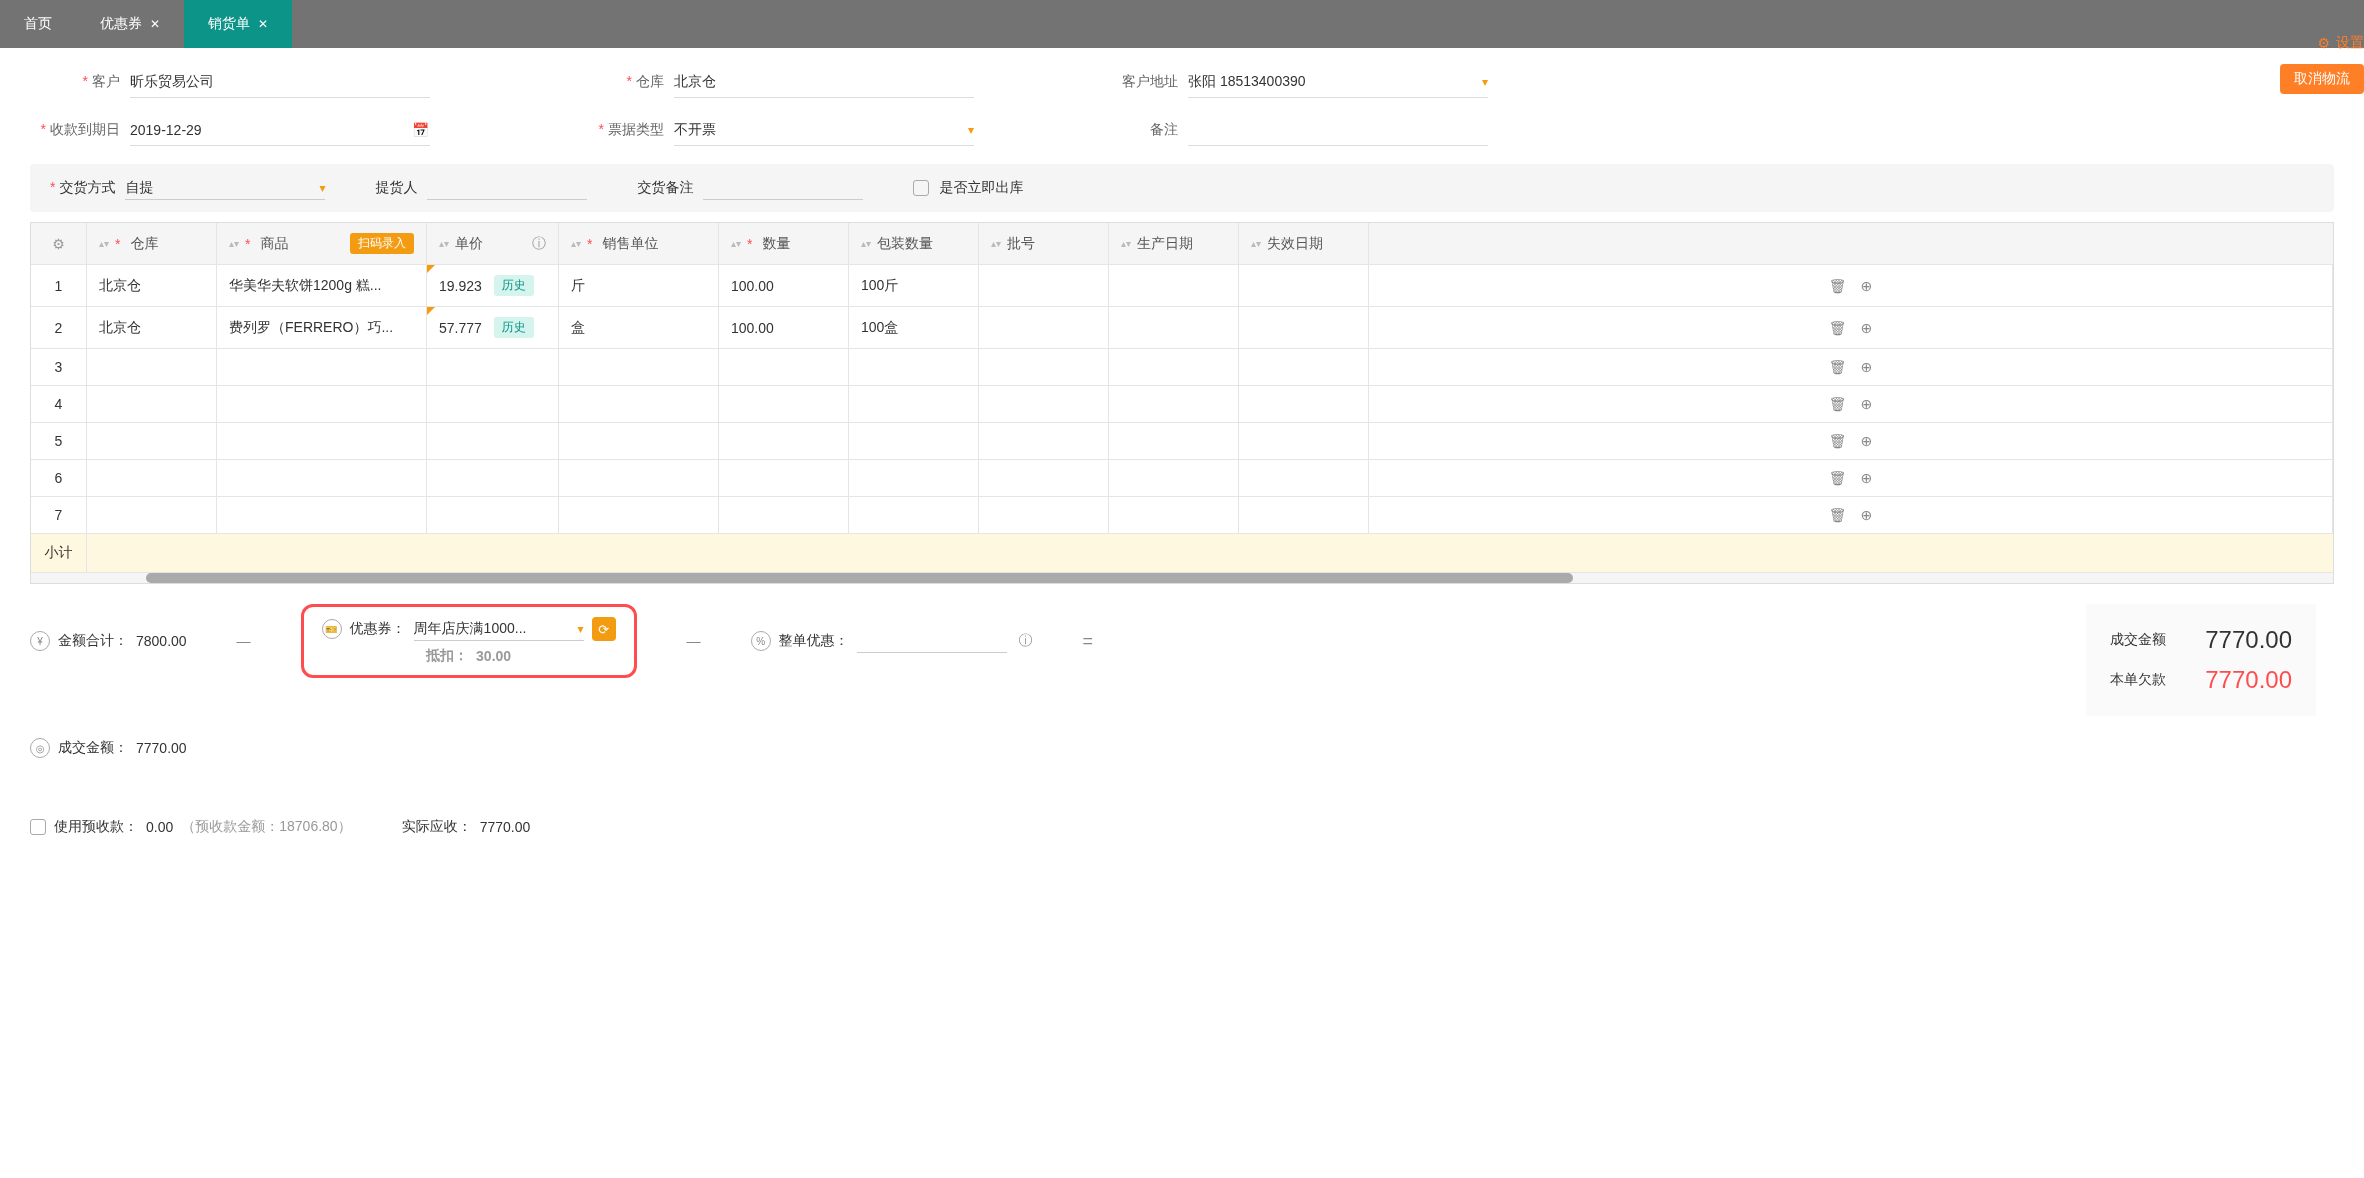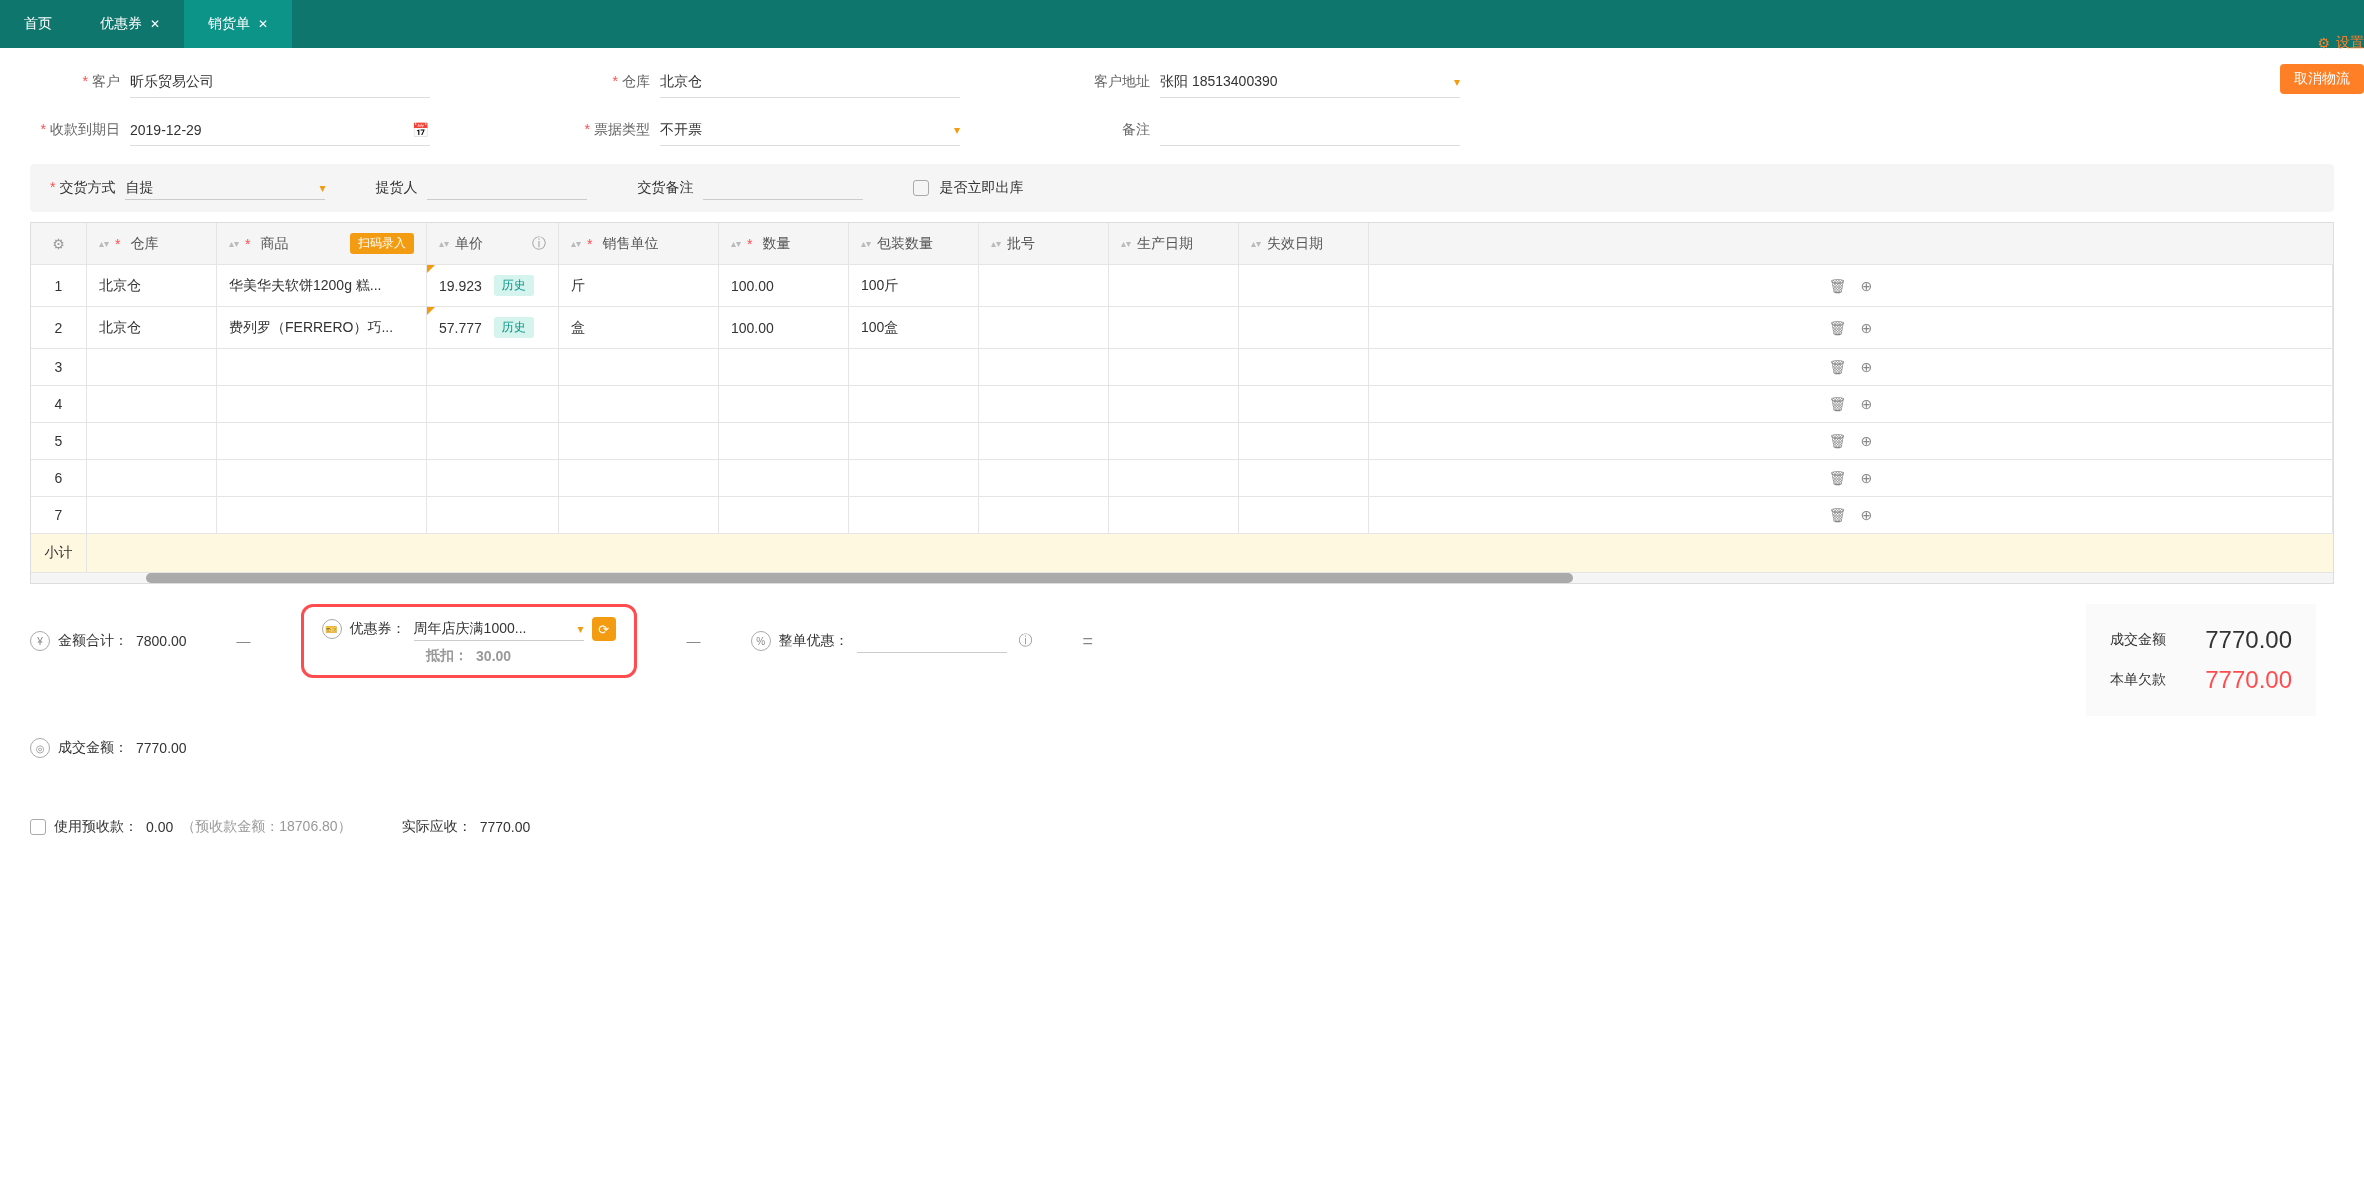--- a/index.html
+++ b/index.html
@@ -1,24 +1,24 @@
 <!DOCTYPE html>
 <html><head>
 <meta charset="utf-8">
 <style>
 * { box-sizing: border-box; margin: 0; padding: 0; }
 body { font-family: -apple-system, "PingFang SC", "Microsoft YaHei", sans-serif; font-size: 14px; color: #333; background: #fff; }
 
-.tabs { display: flex; background: #0f766e; height: 48px; align-items: stretch; }
+.tabs { display: flex; background: #737373; height: 48px; align-items: stretch; }
 .tab { display: flex; align-items: center; padding: 0 24px; color: #fff; cursor: pointer; gap: 8px; }
 .tab.active { background: #0d9488; }
 .tab-close { font-size: 12px; }
 
 .form-area { padding: 10px 30px 0 30px; }
-.form-row { display: flex; align-items: flex-end; gap: 40px; padding: 8px 0; }
+.form-row { display: flex; align-items: flex-end; gap: 54px; padding: 8px 0; }
 .form-group { display: flex; align-items: center; gap: 10px; }
 .label { min-width: 90px; text-align: right; color: #666; }
 .req { color: #ff4d4f; margin-right: 4px; }
 .control { display: flex; align-items: center; gap: 8px; min-height: 32px; border-bottom: 1px solid #ddd; padding: 4px 0; min-width: 260px; }
 .control.wide { min-width: 300px; }
 .chevron { color: #f39c12; font-size: 12px; }
 .cal-icon { color: #f39c12; }
 
 .badge { background: #ff4d4f; color: #fff; font-size: 12px; padding: 2px 6px; border-radius: 2px; }
 .receivable { color: #ff4d4f; font-size: 14px; }

